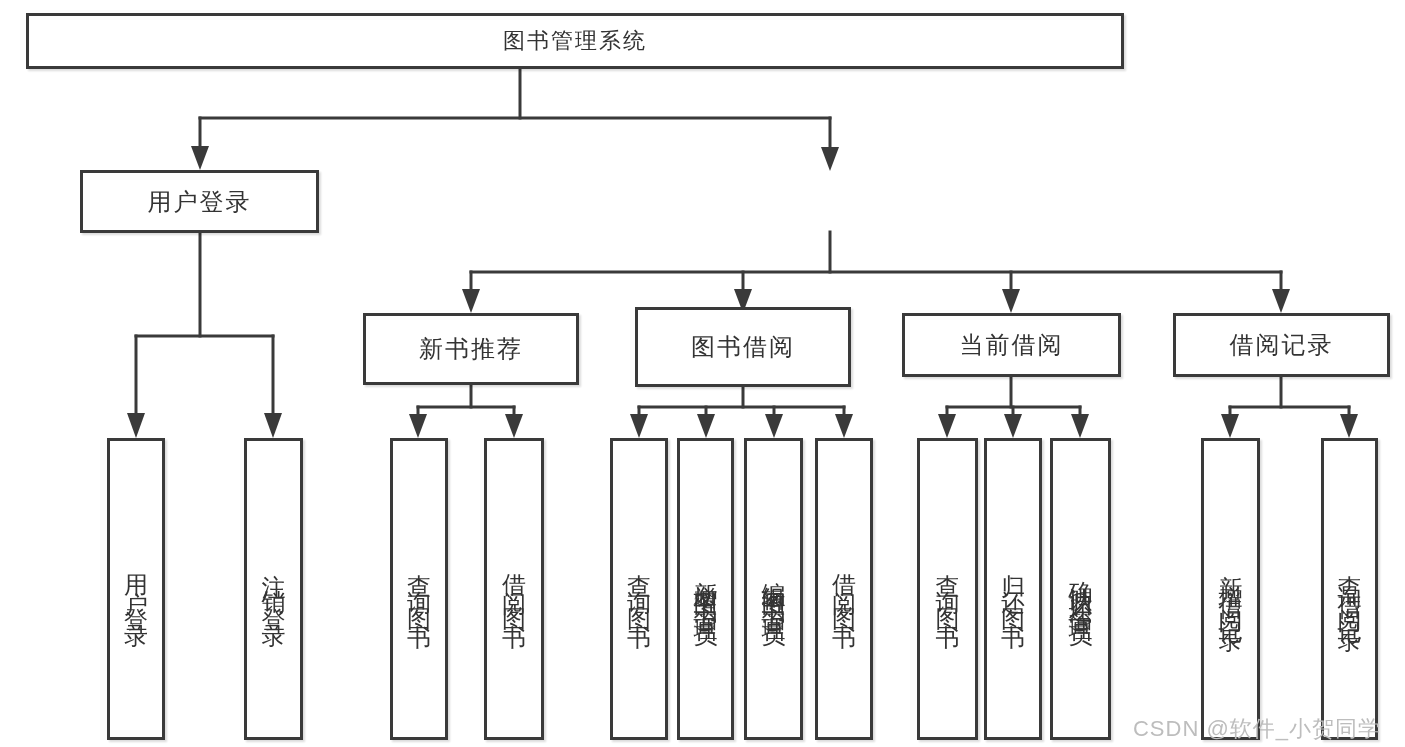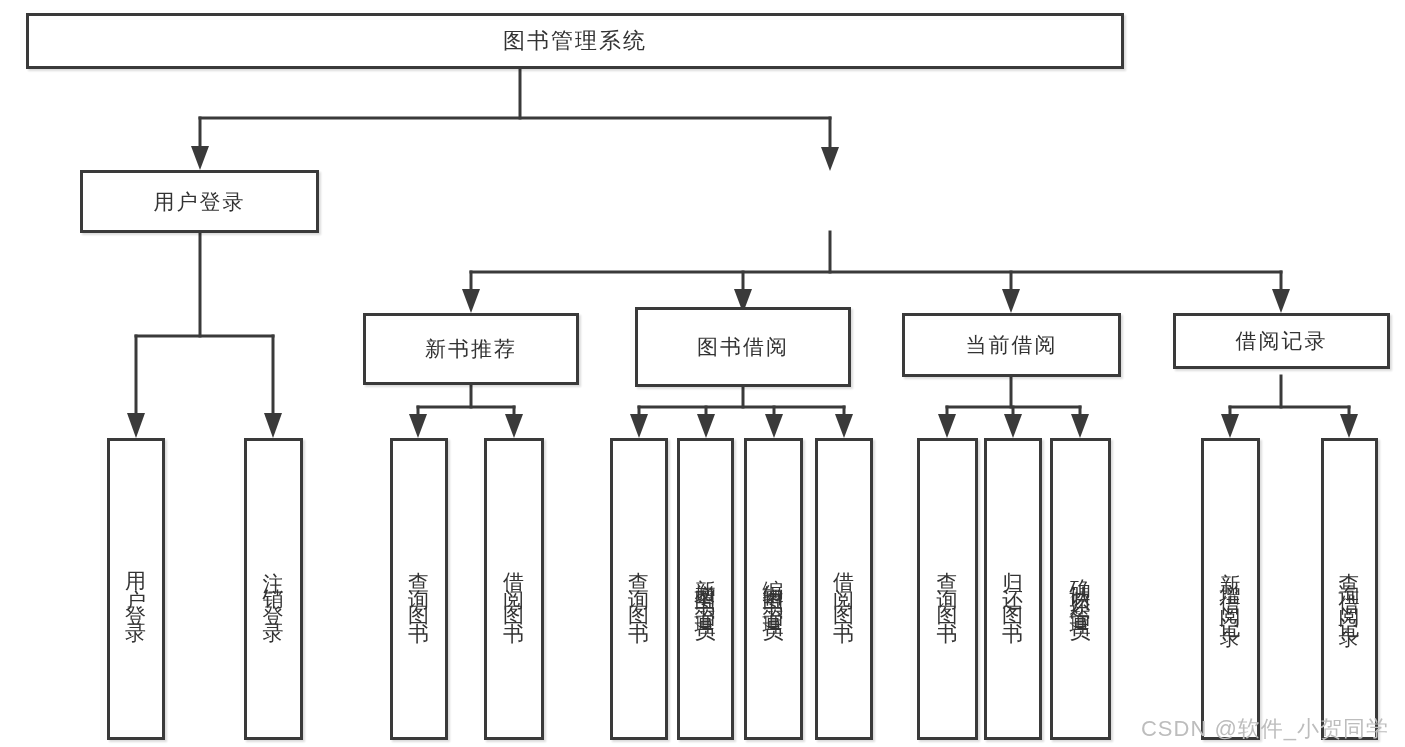--- a/index.html
+++ b/index.html
@@ -17,38 +17,38 @@
 
   .node {
     position:absolute;
     background:#ffffff;
     border:3px solid #3a3a3a;
     box-sizing:border-box;
     display:flex;
     align-items:center;
     justify-content:center;
     color:#333333;
-    font-size:21px;
+    font-size:24px;
     box-shadow:2px 2px 2px rgba(0,0,0,0.14);
     z-index:2;
   }
   .root-node { font-size:22px; letter-spacing:2px; }
   .hnode { letter-spacing:2px; }
   .vnode {
     writing-mode:vertical-rl;
     text-orientation:mixed;
     line-height:1;
   }
   .sp4 { letter-spacing:17px; }
   .sp6 { letter-spacing:11px; }
   .sp9 { letter-spacing:6px; }
 
   .watermark {
     position:absolute;
-    right:16px;
+    right:24px;
     bottom:3px;
     font-size:22px;
     color:#bdbdbd;
     letter-spacing:1px;
     z-index:5;
     white-space:nowrap;
   }
 </style>
 </head>
 <body>
@@ -117,21 +117,21 @@
     <polygon points="1340,414 1358,414 1349,438"></polygon>
   </svg>
 
   <div class="node root-node" style="left:17px; top:13px; width:1098px; height:56px;margin-left:9px;">图书管理系统</div>
 
   <div class="node hnode" style="left:80px; top:170px; width:239px; height:63px;">用户登录</div>
 
   <div class="node hnode" style="left:363px; top:313px; width:216px; height:72px;">新书推荐</div>
   <div class="node hnode" style="left:635px; top:307px; width:216px; height:80px;">图书借阅</div>
   <div class="node hnode" style="left:902px; top:313px; width:219px; height:64px;text-align:center;">当前借阅</div>
-  <div class="node hnode" style="left:1173px; top:313px; width:217px; height:56px;">借阅记录</div>
+  <div class="node hnode" style="left:1173px; top:313px; width:217px; height:64px;">借阅记录</div>
 
   <div class="node vnode sp4" style="left:107px; top:438px; width:58px; height:302px;">用户登录</div>
   <div class="node vnode sp4" style="left:244px; top:438px; width:59px; height:302px;">注销登录</div>
 
   <div class="node vnode sp4" style="left:390px; top:438px; width:58px; height:302px;">查询图书</div>
   <div class="node vnode sp4" style="left:484px; top:438px; width:60px; height:302px;">借阅图书</div>
 
   <div class="node vnode sp4" style="left:610px; top:438px; width:58px; height:302px;">查询图书</div>
   <div class="node vnode sp9" style="left:677px; top:438px; width:57px; height:302px;">新增图书（管理员）</div>
   <div class="node vnode sp9" style="left:744px; top:438px; width:59px; height:302px;">编辑图书（管理员）</div>

